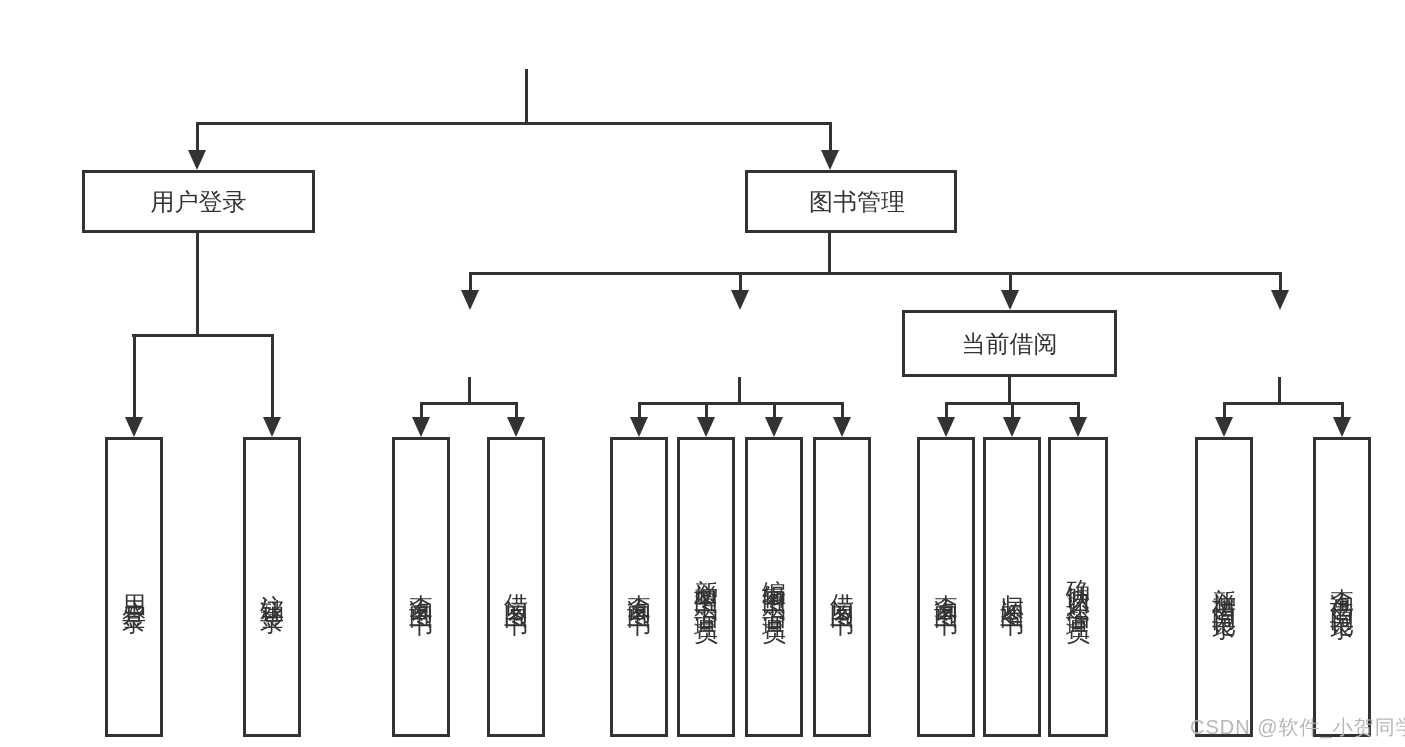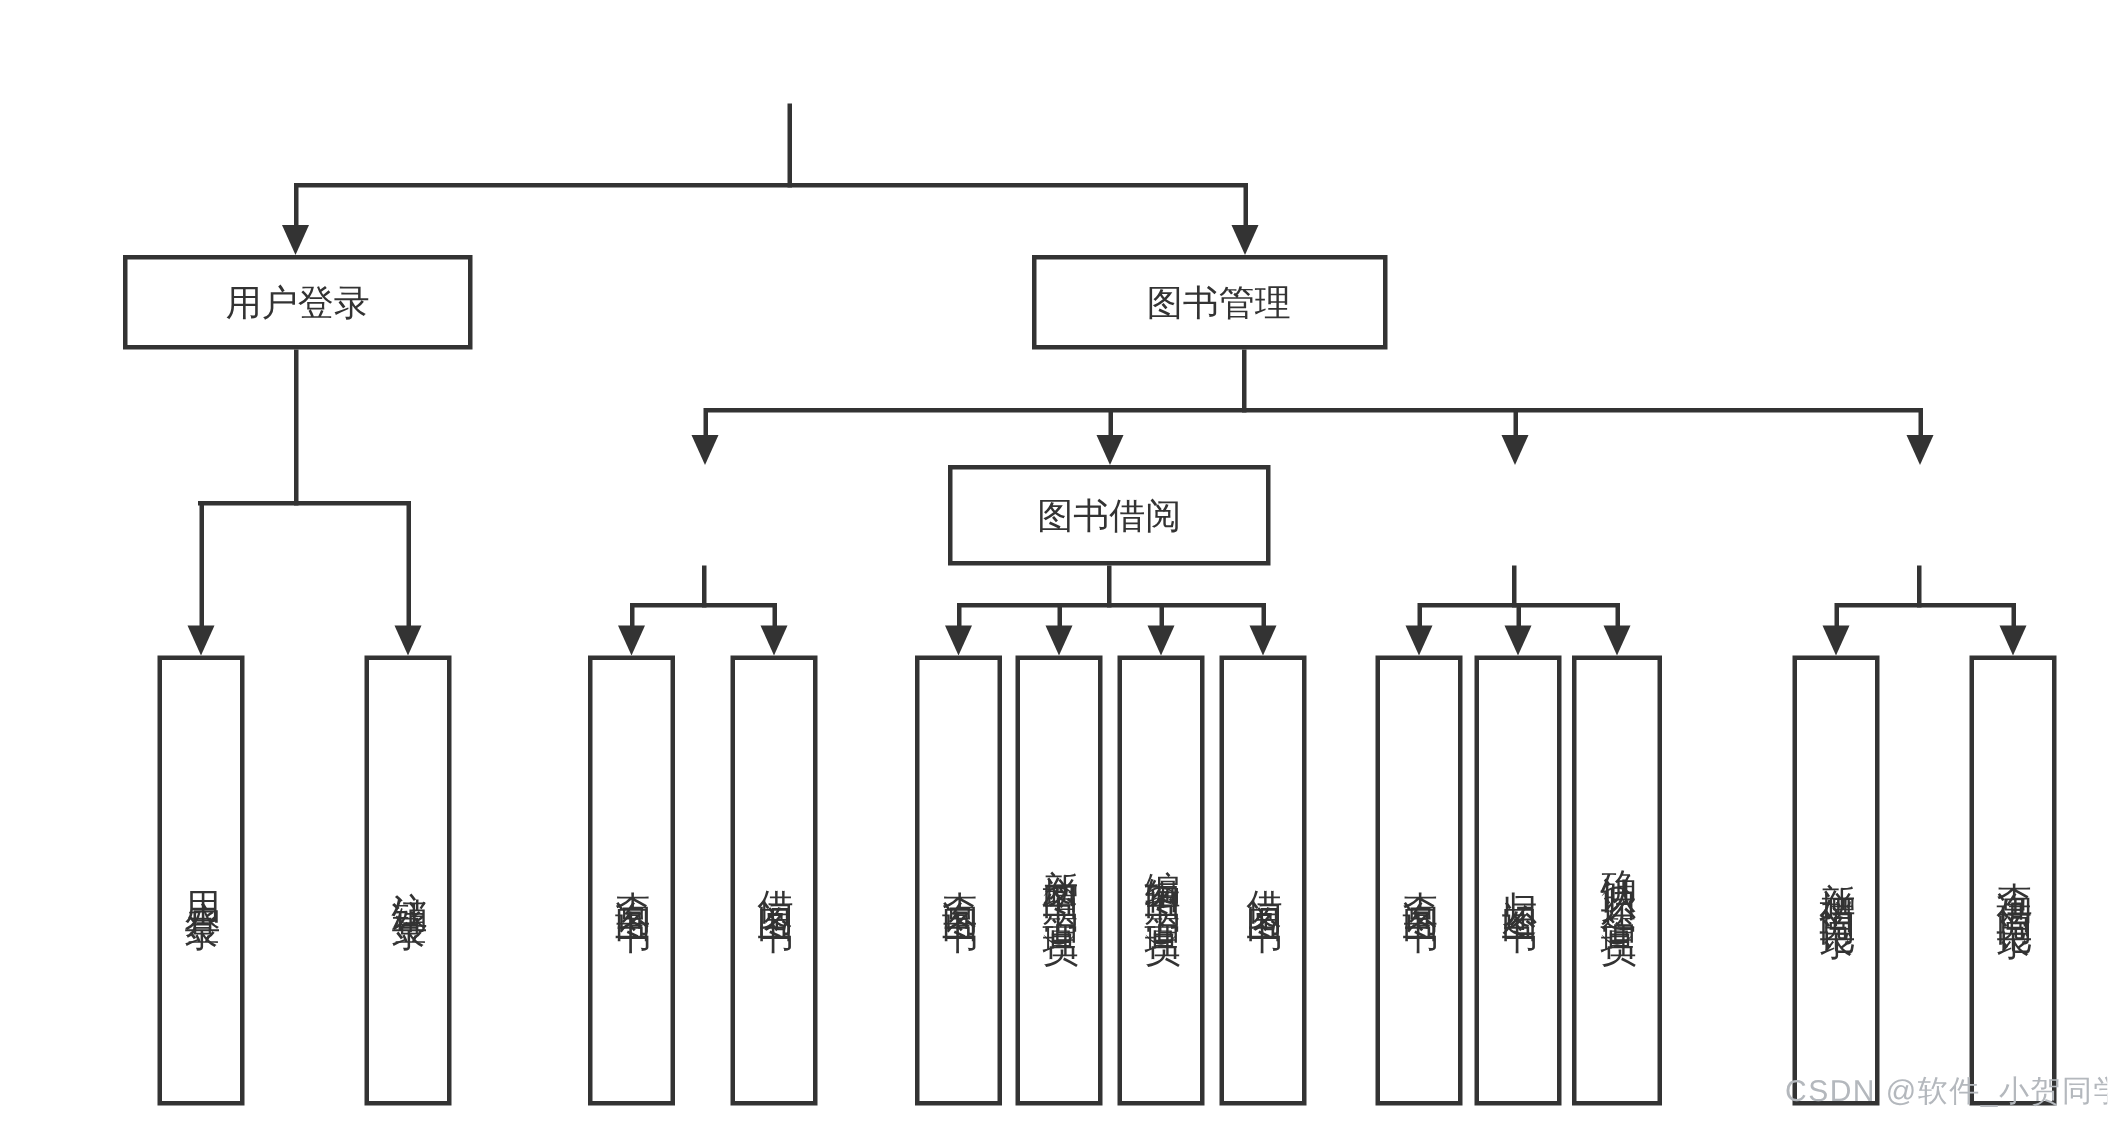--- a/index.html
+++ b/index.html
@@ -45,21 +45,21 @@
   <div class="arrow" style="left:188px; top:122px; height:48px;">
     <div class="a-stem"></div>
     <div class="a-head"></div>
   </div>
   <div class="arrow" style="left:821px; top:122px; height:48px;">
     <div class="a-stem"></div>
     <div class="a-head"></div>
   </div>
 
   <div class="box" style="left:82px;  top:170px; width:233px; height:63px;">用户登录</div>
-  <div class="box" style="left:688px; top:170px; width:237px; height:63px;padding-left:12px;">图书管理</div>
+  <div class="box" style="left:745px; top:170px; width:212px; height:63px;padding-left:12px;">图书管理</div>
 
   <div class="vline" style="left:196px; top:233px; height:104px;"></div>
   <div class="hline" style="left:132px; top:334px; width:141px;"></div>
   <div class="arrow" style="left:125px; top:334px; height:103px;">
     <div class="a-stem"></div>
     <div class="a-head"></div>
   </div>
   <div class="arrow" style="left:263px; top:334px; height:103px;">
     <div class="a-stem"></div>
     <div class="a-head"></div>
@@ -77,21 +77,21 @@
   </div>
   <div class="arrow" style="left:1001px; top:272px; height:38px;">
     <div class="a-stem"></div>
     <div class="a-head"></div>
   </div>
   <div class="arrow" style="left:1271px; top:272px; height:38px;">
     <div class="a-stem"></div>
     <div class="a-head"></div>
   </div>
 
-  <div class="box" style="left:632px;  top:310px; width:215px; height:67px;">图书借阅</div>
+  <div class="box" style="left:902px;  top:310px; width:215px; height:67px;">当前借阅</div>
 
   <div class="vline" style="left:468px; top:377px; height:28px;"></div>
   <div class="hline" style="left:421px; top:402px; width:96px;"></div>
   <div class="arrow" style="left:412px; top:402px; height:35px;">
     <div class="a-stem"></div>
     <div class="a-head"></div>
   </div>
   <div class="arrow" style="left:507px; top:402px; height:35px;">
     <div class="a-stem"></div>
     <div class="a-head"></div>

